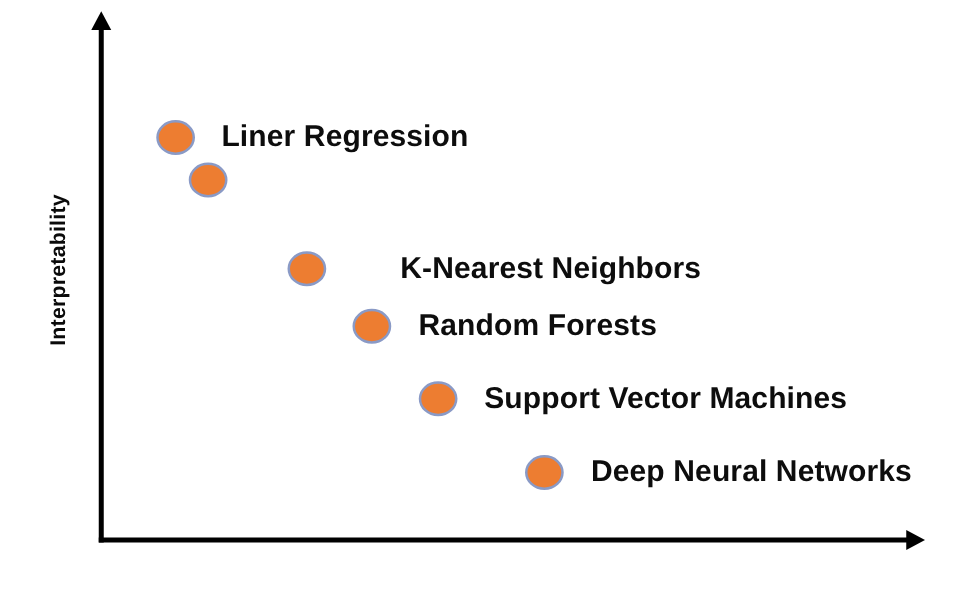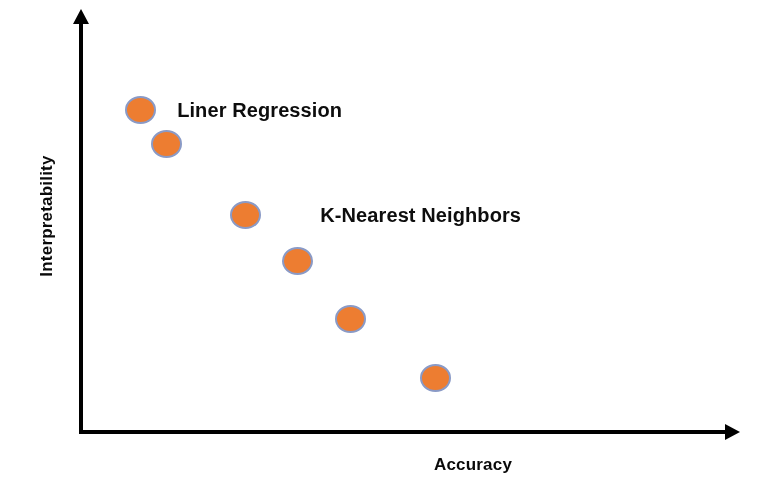--- a/index.html
+++ b/index.html
@@ -44,37 +44,39 @@
   .points-layer { position: absolute; left: 0; top: 0; width: 100%; height: 100%; }
   .dot {
     position: absolute;
     width: 31px; height: 28px;
     border-radius: 50%;
     border: 2px solid;
   }
   .dot-label {
     position: absolute;
     transform: translateY(-50%);
-    font-size: 20px; font-weight: bold; color: #0d0d0d;
+    font-size: 24px; font-weight: bold; color: #0d0d0d;
     white-space: nowrap; letter-spacing: 0.1px;
   }
 </style>
 </head>
 <body>
 
 <div class="chart">
   <div class="axis-line y-line"></div>
   <div class="axis-line x-line"></div>
   <div class="arrow-up"></div>
   <div class="arrow-right"></div>
   <div class="y-label">Interpretability</div>
-  <div class="x-label">Accuracy</div>
   <div class="points-layer">
       <div class="dot" style="left: 124.63px; top: 96.14px; background: rgb(237, 125, 49); border-color: rgb(138, 154, 198);"></div>
       <div class="dot-label" style="left: 177.13px; top: 110.14px;">Liner Regression</div>
       <div class="dot" style="left: 150.91px; top: 129.58px; background: rgb(237, 125, 49); border-color: rgb(138, 154, 198);"></div>
       <div class="dot" style="left: 229.75px; top: 200.64px; background: rgb(237, 125, 49); border-color: rgb(138, 154, 198);"></div>
       <div class="dot-label" style="left: 282.25px; top: 214.64px; margin-left: 38px;">K-Nearest Neighbors</div>
       <div class="dot" style="left: 282.31px; top: 246.62px; background: rgb(237, 125, 49); border-color: rgb(138, 154, 198);"></div>
+      <div class="dot-label" style="left: 334.81px; top: 260.62px;">Random Forests</div>
       <div class="dot" style="left: 334.87px; top: 305.14px; background: rgb(237, 125, 49); border-color: rgb(138, 154, 198);"></div>
+      <div class="dot-label" style="left: 387.37px; top: 319.14px;">Support Vector Machines</div>
       <div class="dot" style="left: 420.28px; top: 363.66px; background: rgb(237, 125, 49); border-color: rgb(138, 154, 198);"></div>
+      <div class="dot-label" style="left: 472.78px; top: 377.66px;">Deep Neural Networks</div>
     </div>
 </div>
 
 </body></html>

